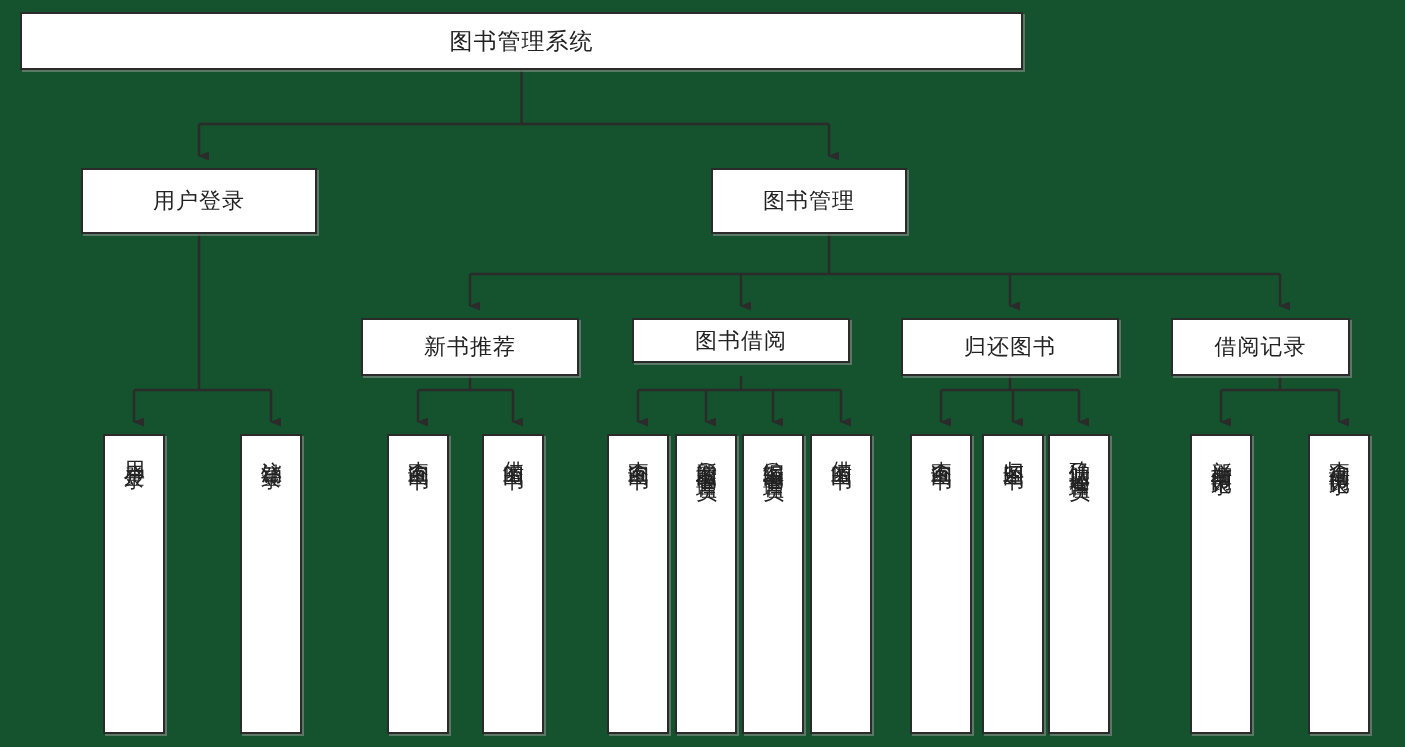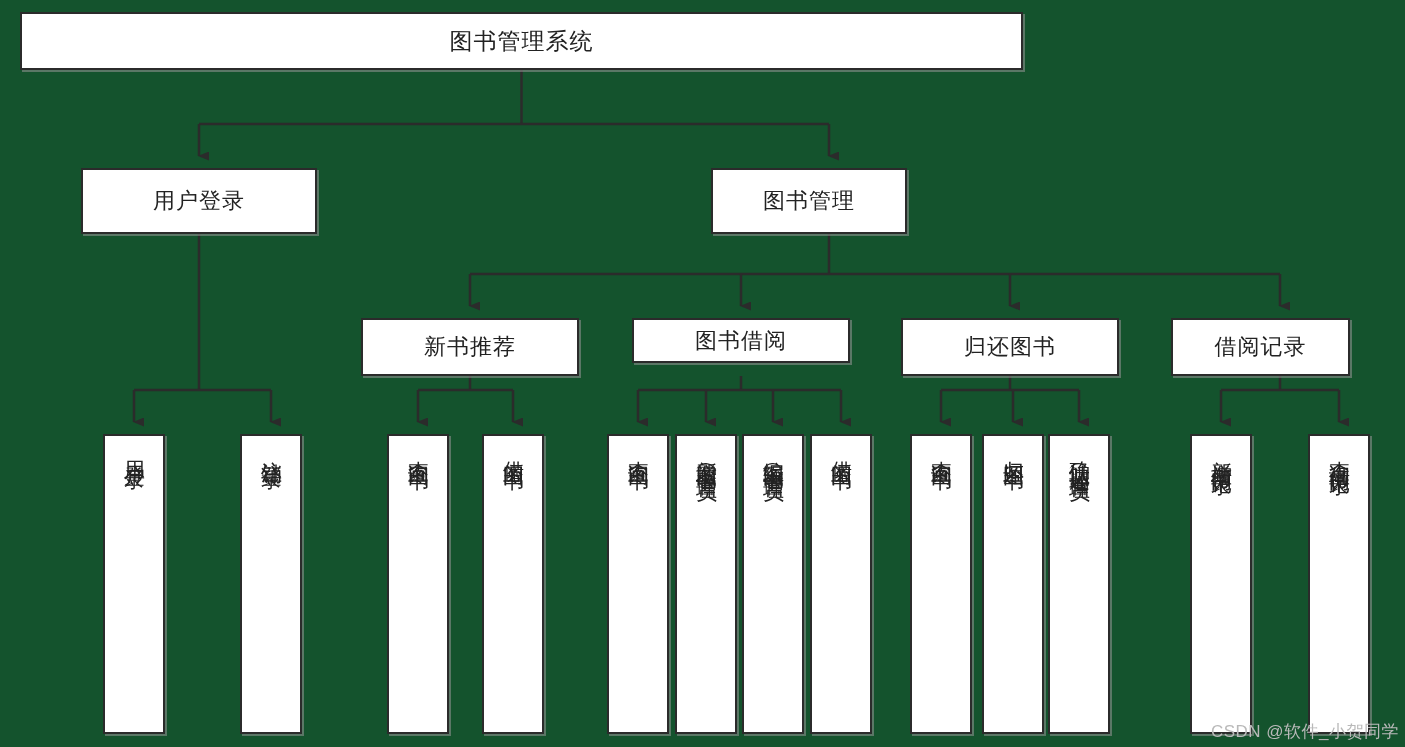--- a/index.html
+++ b/index.html
@@ -171,14 +171,13 @@
         <span class="label">确认归还（管理员）</span>
       </div>
       <div class="node vert" style="left: 1190px; top: 434px; width: 62px; height: 300px;">
         <span class="label">新增借阅记录</span>
       </div>
       <div class="node vert" style="left: 1308px; top: 434px; width: 62px; height: 300px;">
         <span class="label">查询借阅记录</span>
       </div>
     </div>
 
-  <div id="watermark">CSDN @软件_小贺同学</div>
 </div>
 
 </body></html>

